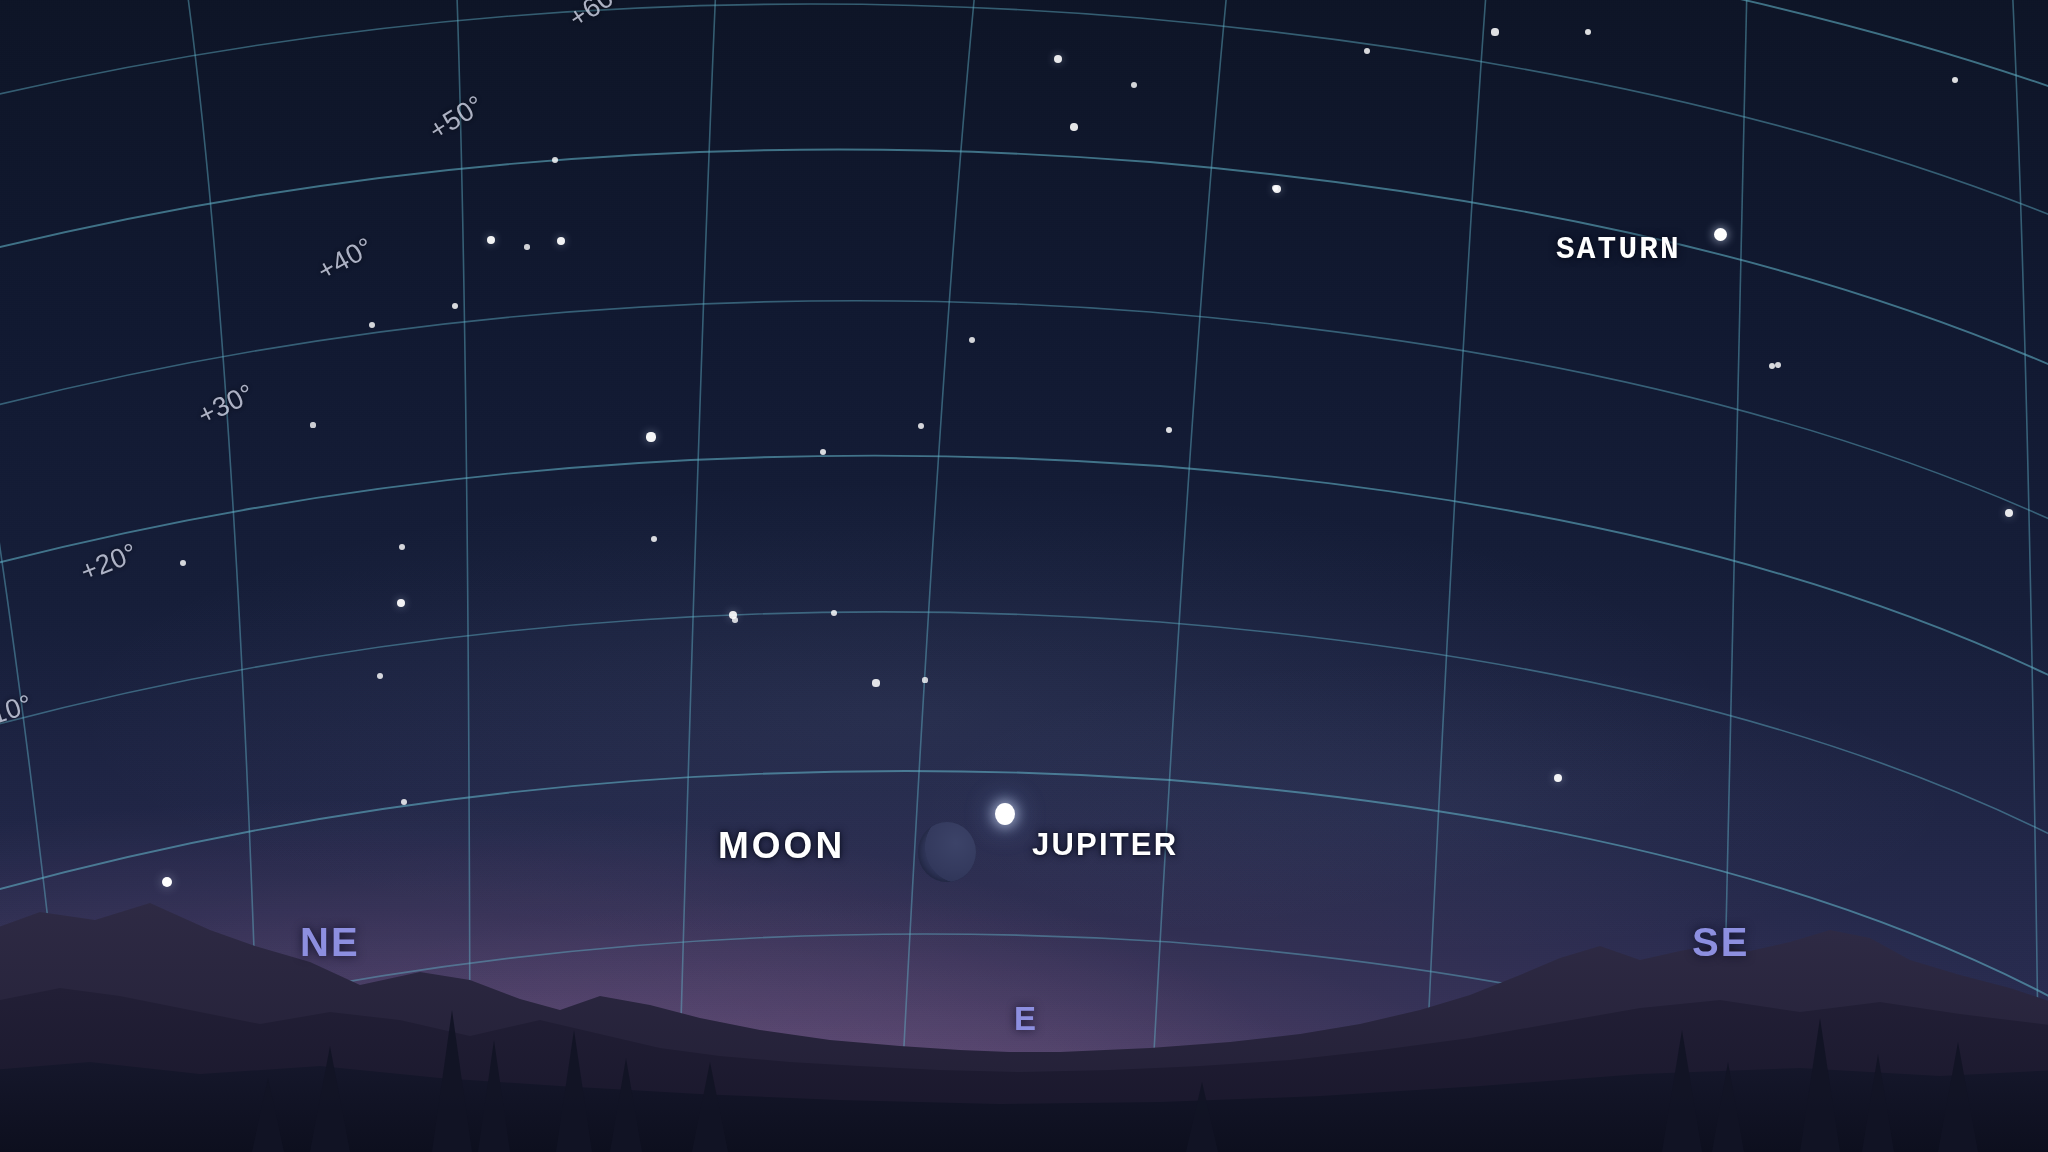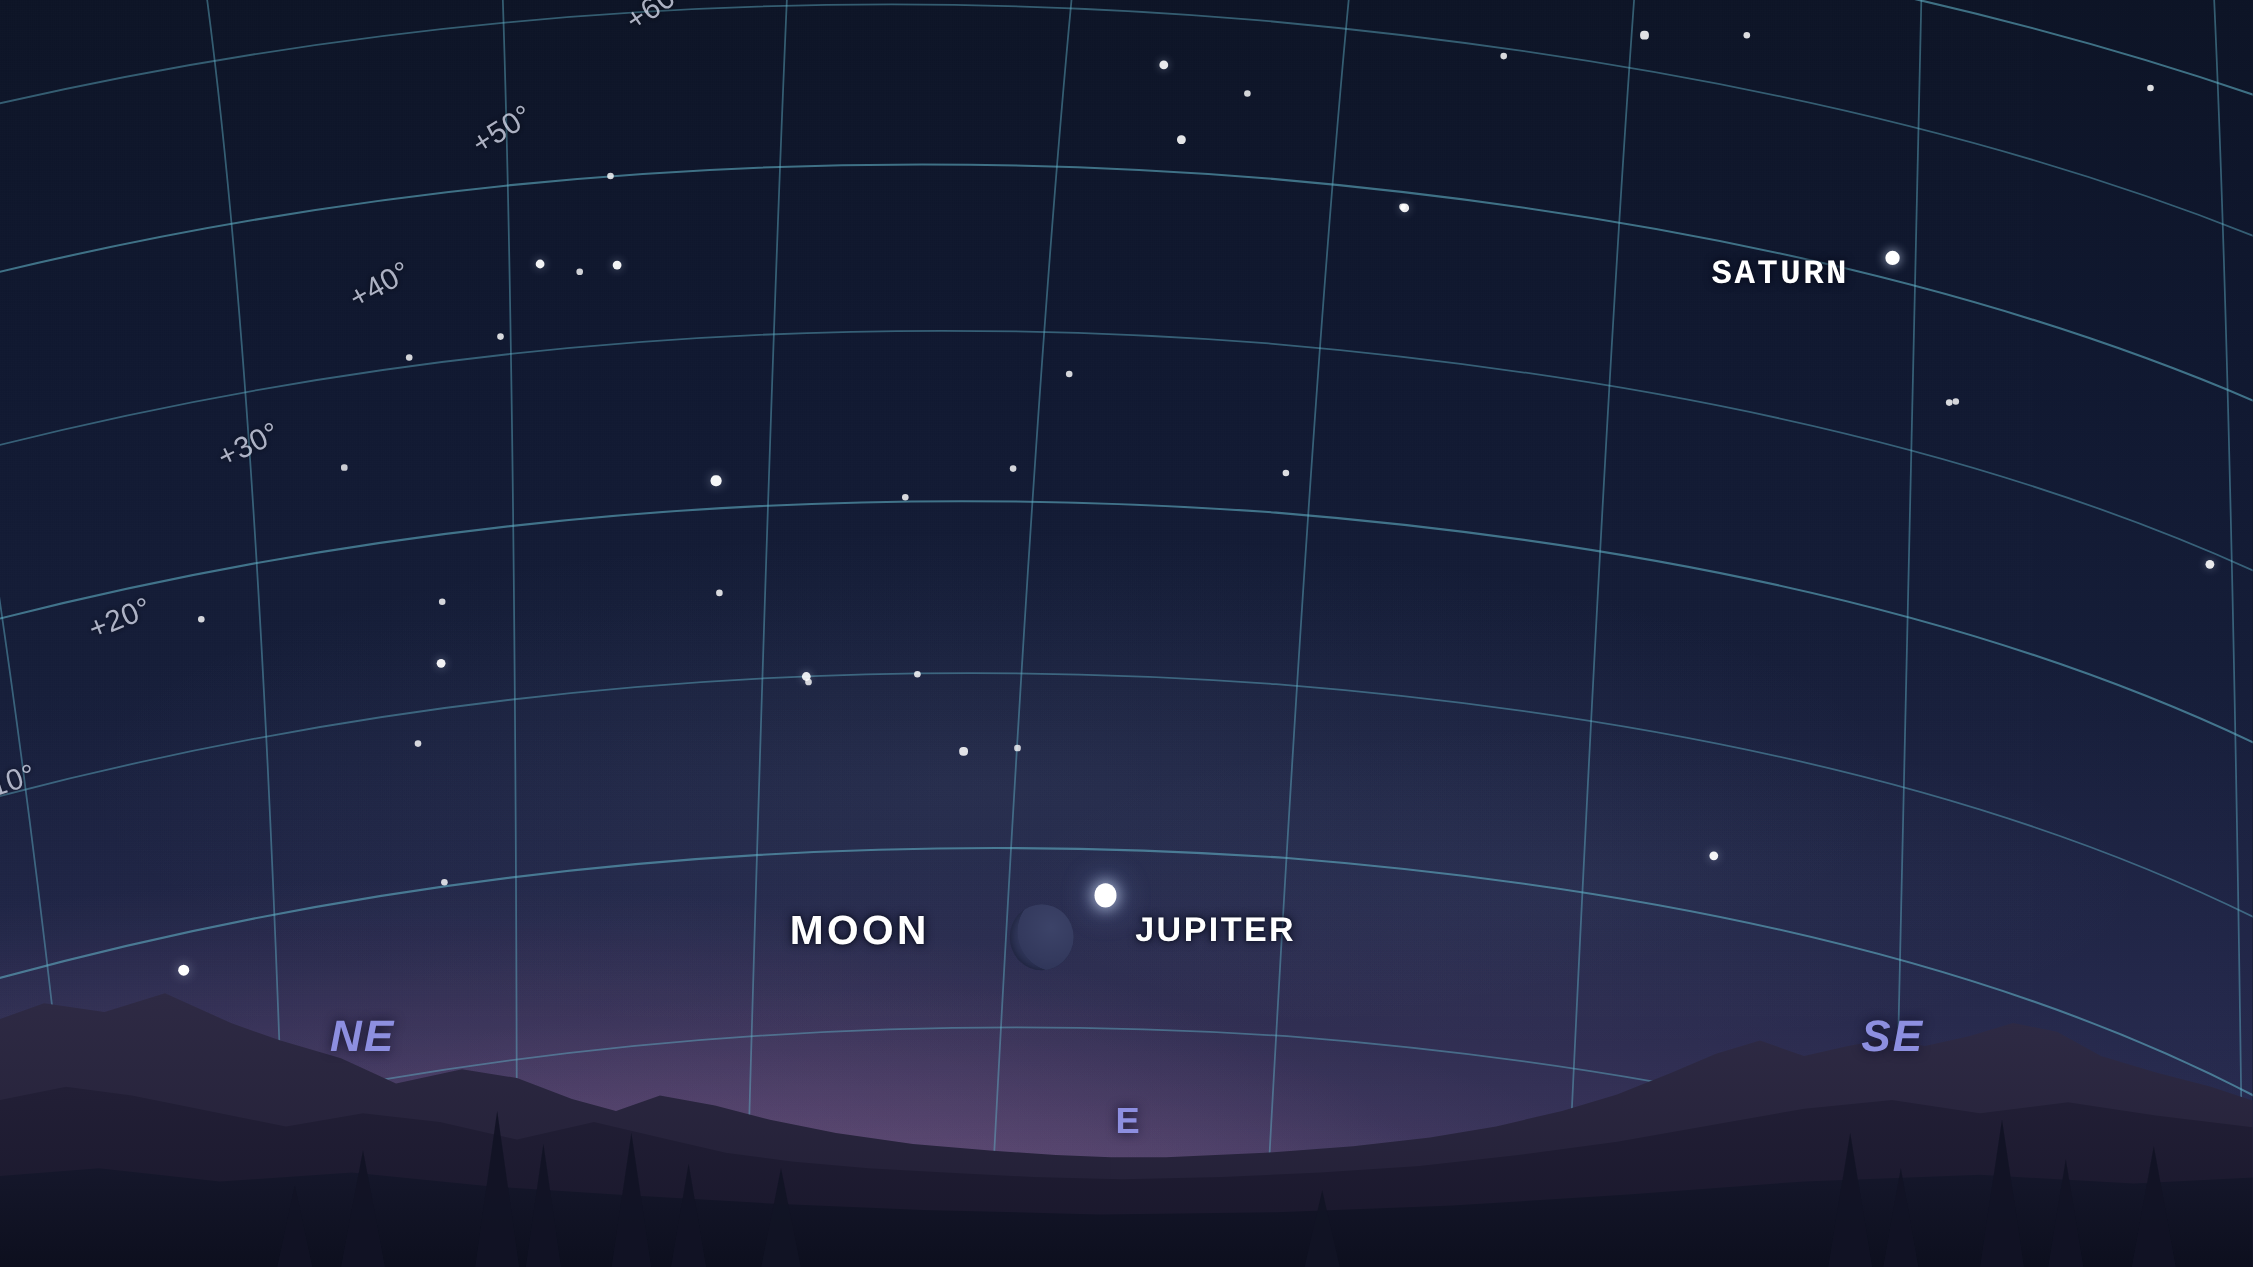--- a/index.html
+++ b/index.html
@@ -83,21 +83,21 @@
   
   .obj-label{
     position:absolute;color:#ffffff;font-weight:700;
     font-size:37px;letter-spacing:3.0px;white-space:nowrap;
     text-shadow:0 0 9px rgba(8,12,28,.95),0 0 3px rgba(8,12,28,.9);
   }
   .obj-label.sm{font-size:31px;letter-spacing:2.2px;}
 
   
   .compass{
-    position:absolute;color:#8d8fe0;font-weight:700;font-style:italic;
+    position:absolute;color:#8d8fe0;font-weight:700;
     font-size:40px;letter-spacing:2px;white-space:nowrap;
     text-shadow:0 0 10px rgba(10,10,32,.8);
   }
   .compass.single{font-size:33px;font-style:normal;letter-spacing:0;}
 
   
   #caption{
     position:absolute;left:0;right:0;top:1064px;text-align:center;
     color:#c9c9cf;font-size:42px;font-weight:400;letter-spacing:.2px;
     text-shadow:0 2px 10px rgba(0,0,0,.75);

